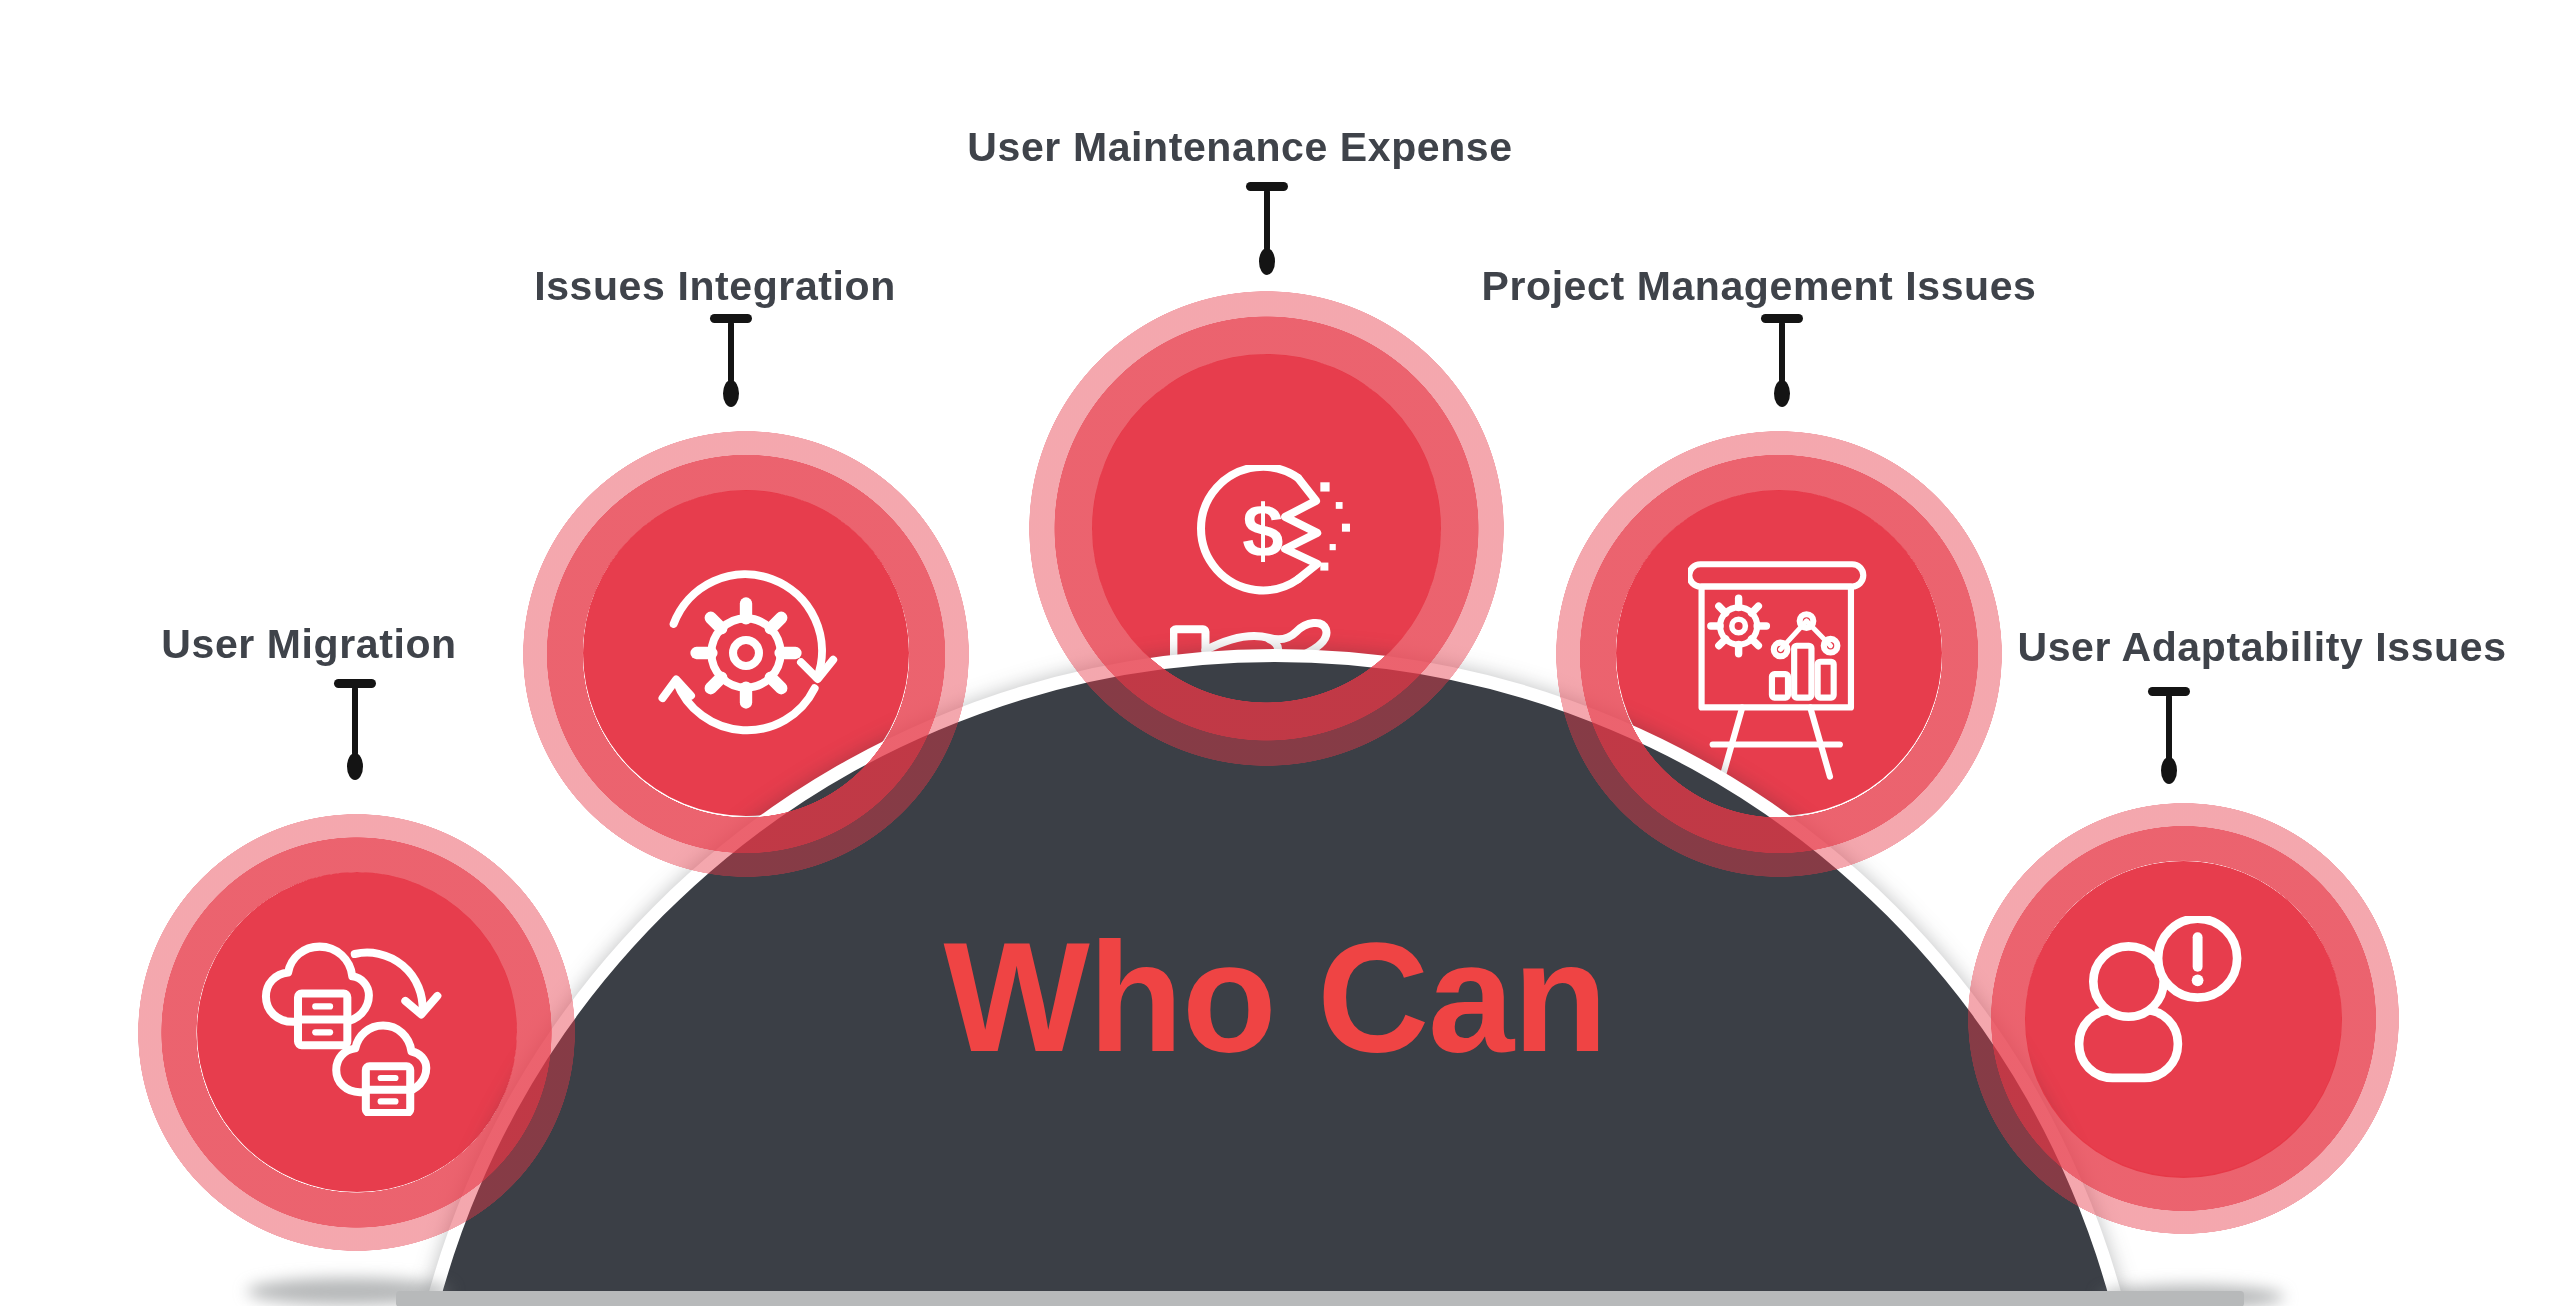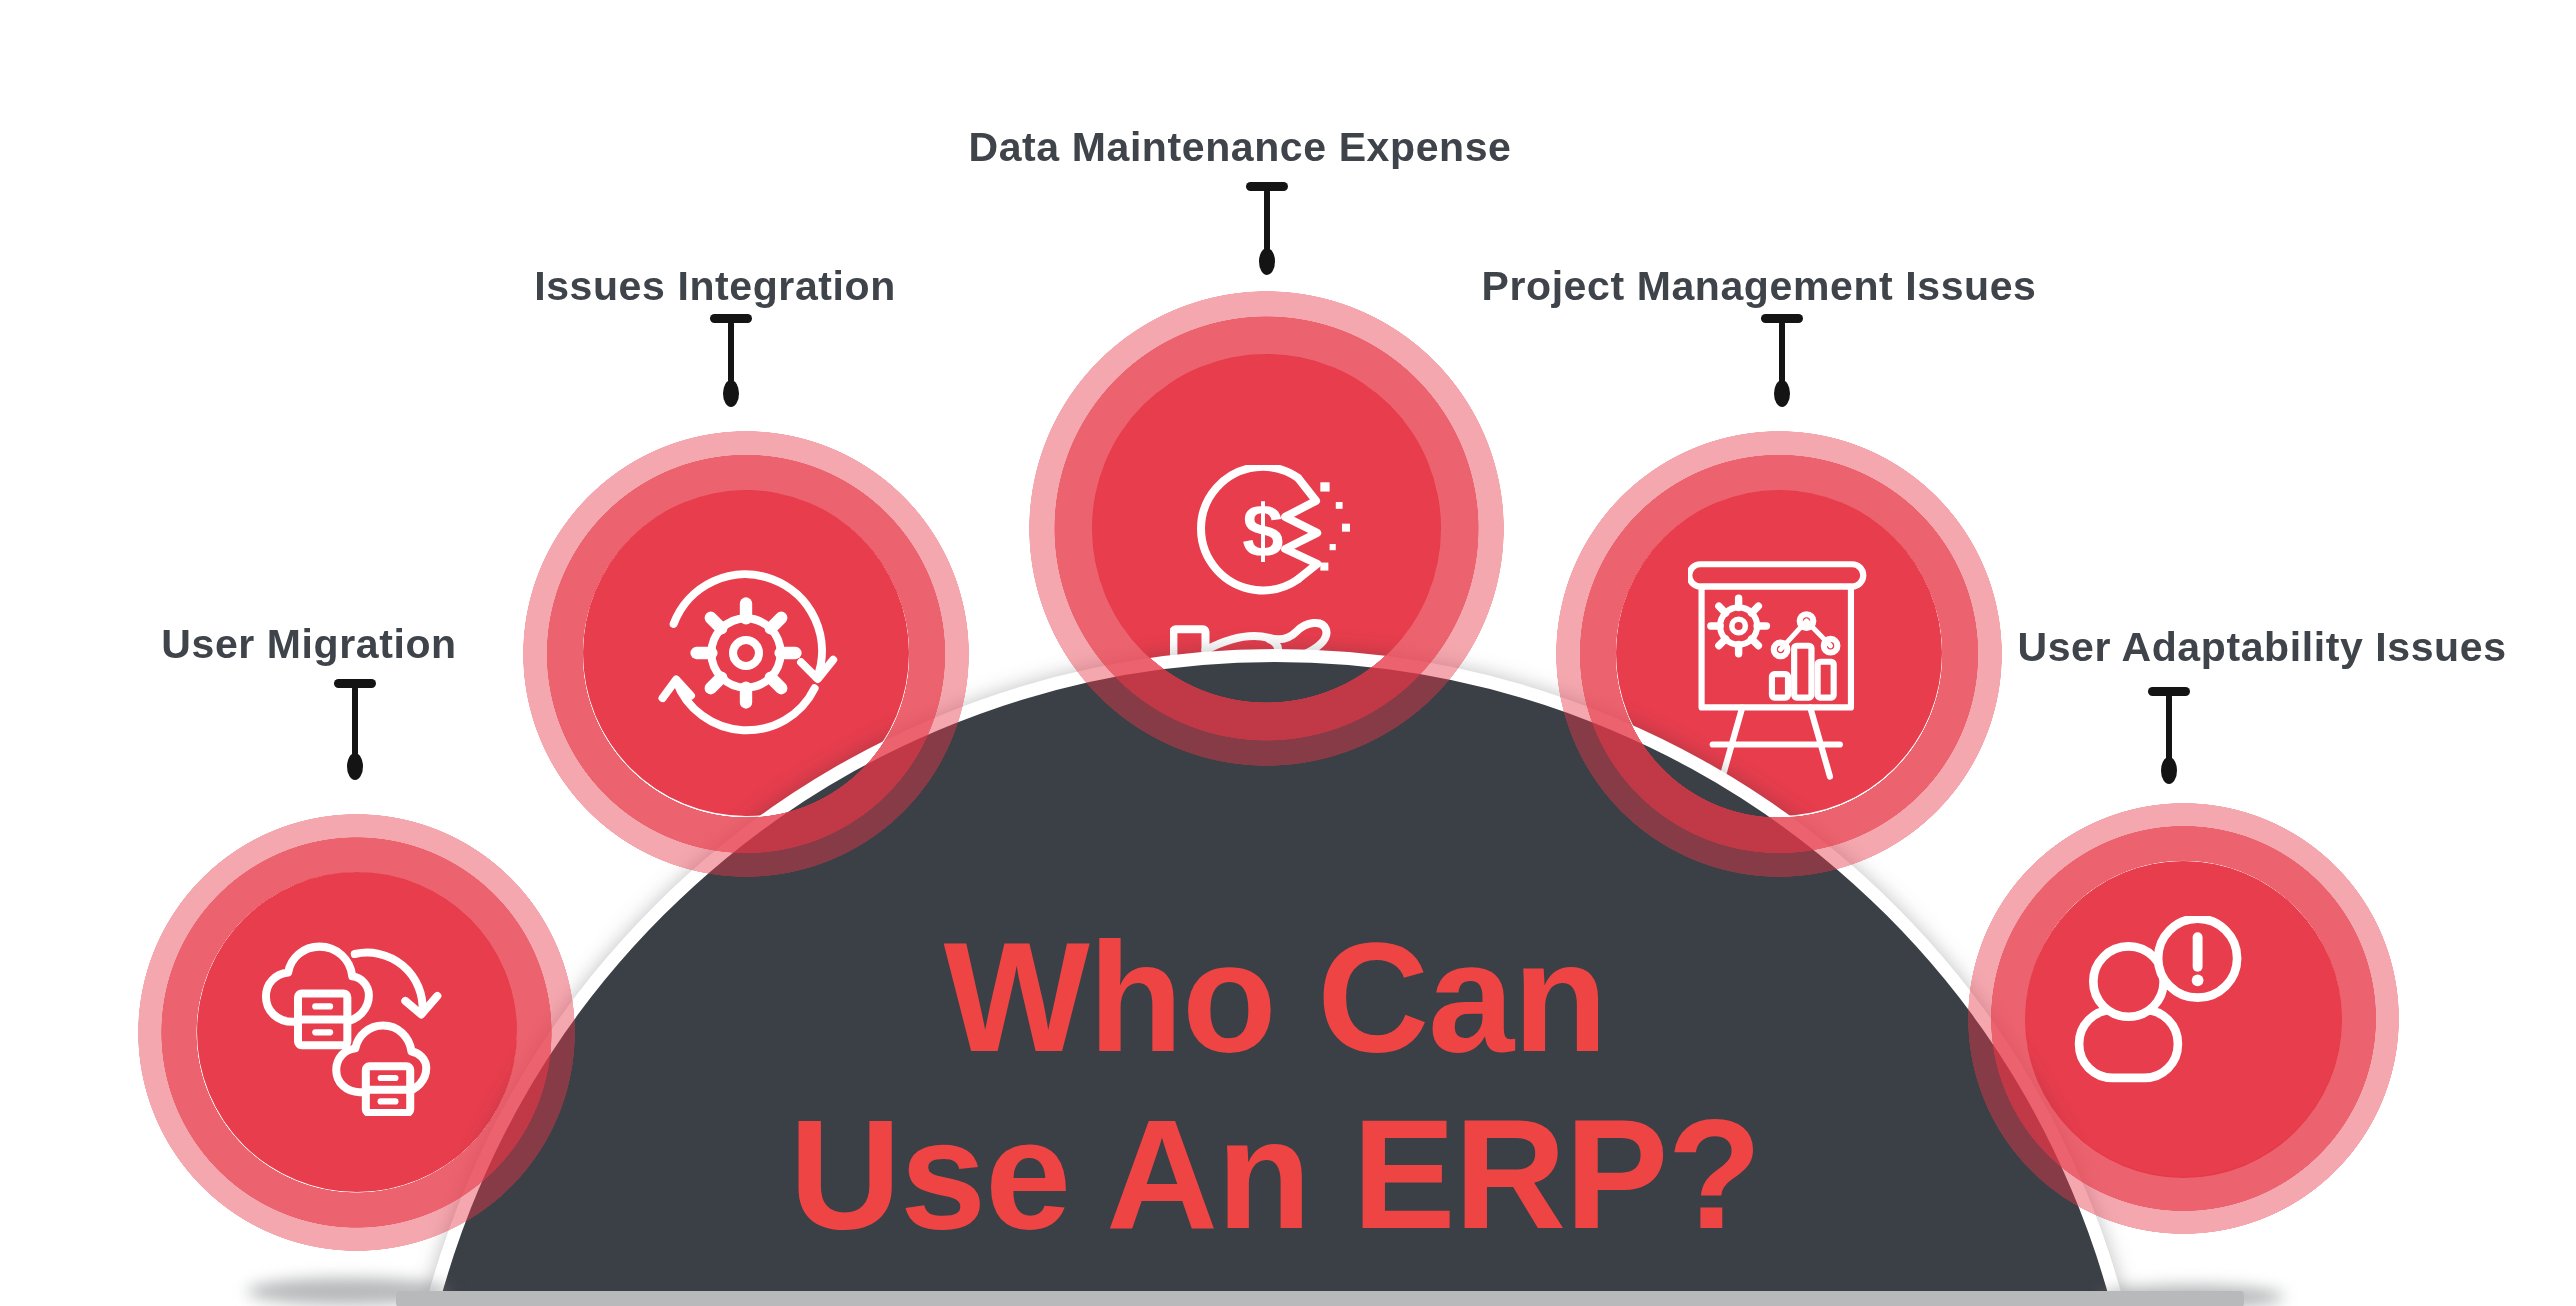--- a/index.html
+++ b/index.html
@@ -180,32 +180,31 @@
   <rect x="18" y="152" width="160" height="110" rx="54"></rect>
   <circle cx="98" cy="106" r="57" fill="#E73D4D"></circle>
   <circle cx="210" cy="68" r="64" fill="#E73D4D"></circle>
   <line x1="210" y1="34" x2="210" y2="82" stroke-width="16"></line>
   <circle cx="210" cy="104" r="9.5" fill="#ffffff" stroke="none"></circle>
 </svg>
 
 <div id="dome"></div>
 <div id="title">
   <div>Who Can</div>
-  <div>Use An ERP?</div>
 </div>
 
 <div class="rings" id="c1-rings"></div>
 <div class="rings" id="c2-rings"></div>
 <div class="rings" id="c3-rings"></div>
 <div class="rings" id="c4-rings"></div>
 <div class="rings" id="c5-rings"></div>
 
 <div class="label" id="l1">User Migration</div>
 <div class="label" id="l2">Issues Integration</div>
-<div class="label" id="l3">Data Maintenance Expense</div>
+<div class="label" id="l3">User Maintenance Expense</div>
 <div class="label" id="l4">Project Management Issues</div>
 <div class="label" id="l5">User Adaptability Issues</div>
 
 <div class="connector" id="k1">
   <div class="cbar"></div>
   <div class="cstem"></div>
   <div class="cdot"></div>
 </div>
 <div class="connector" id="k2">
   <div class="cbar"></div>

